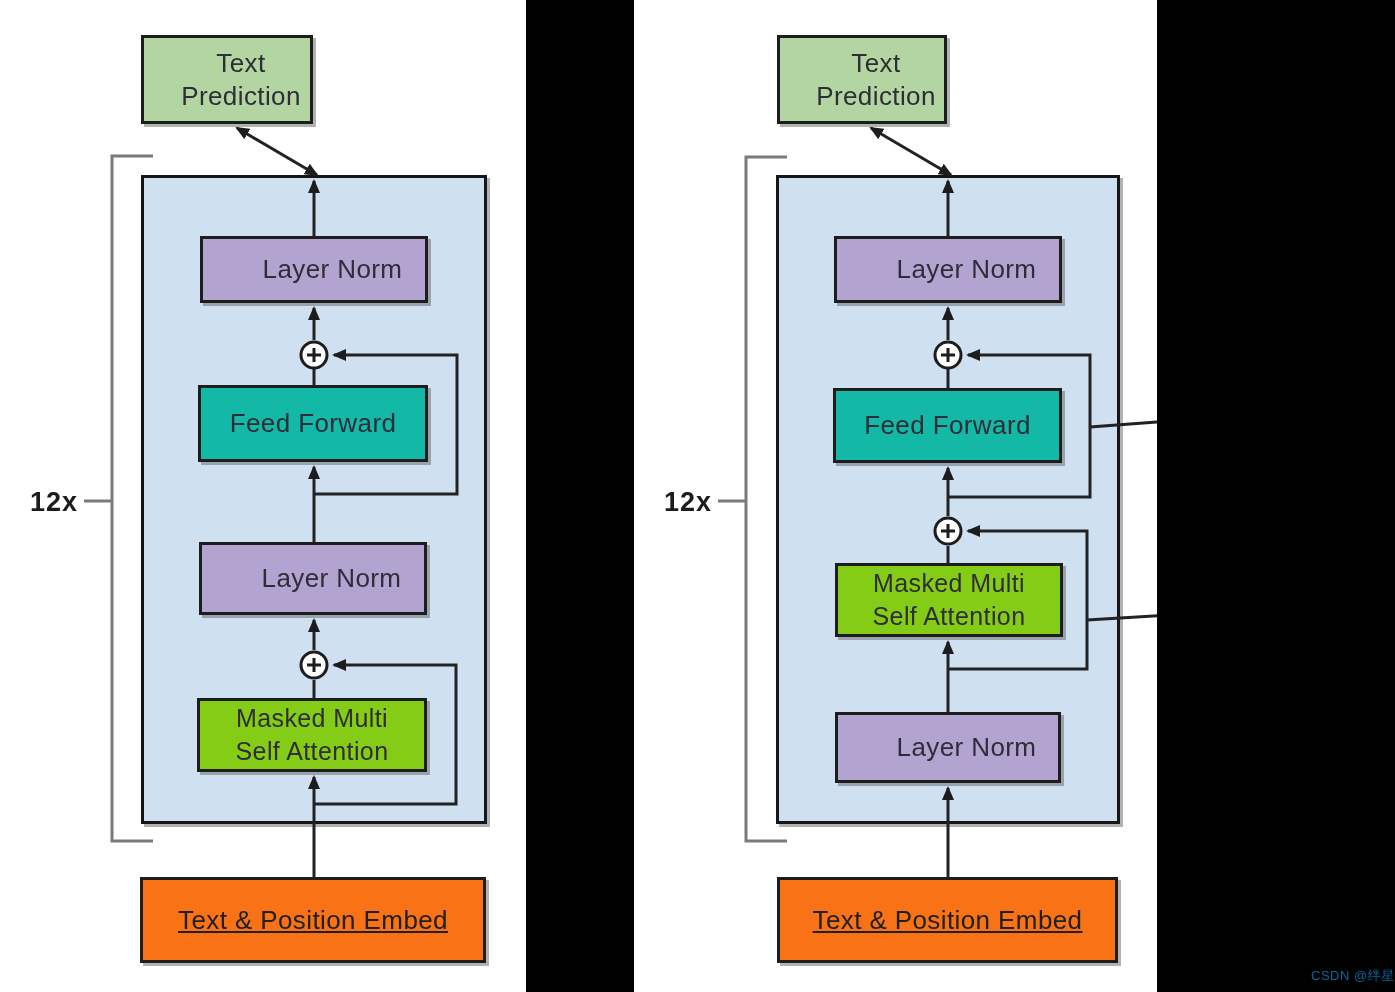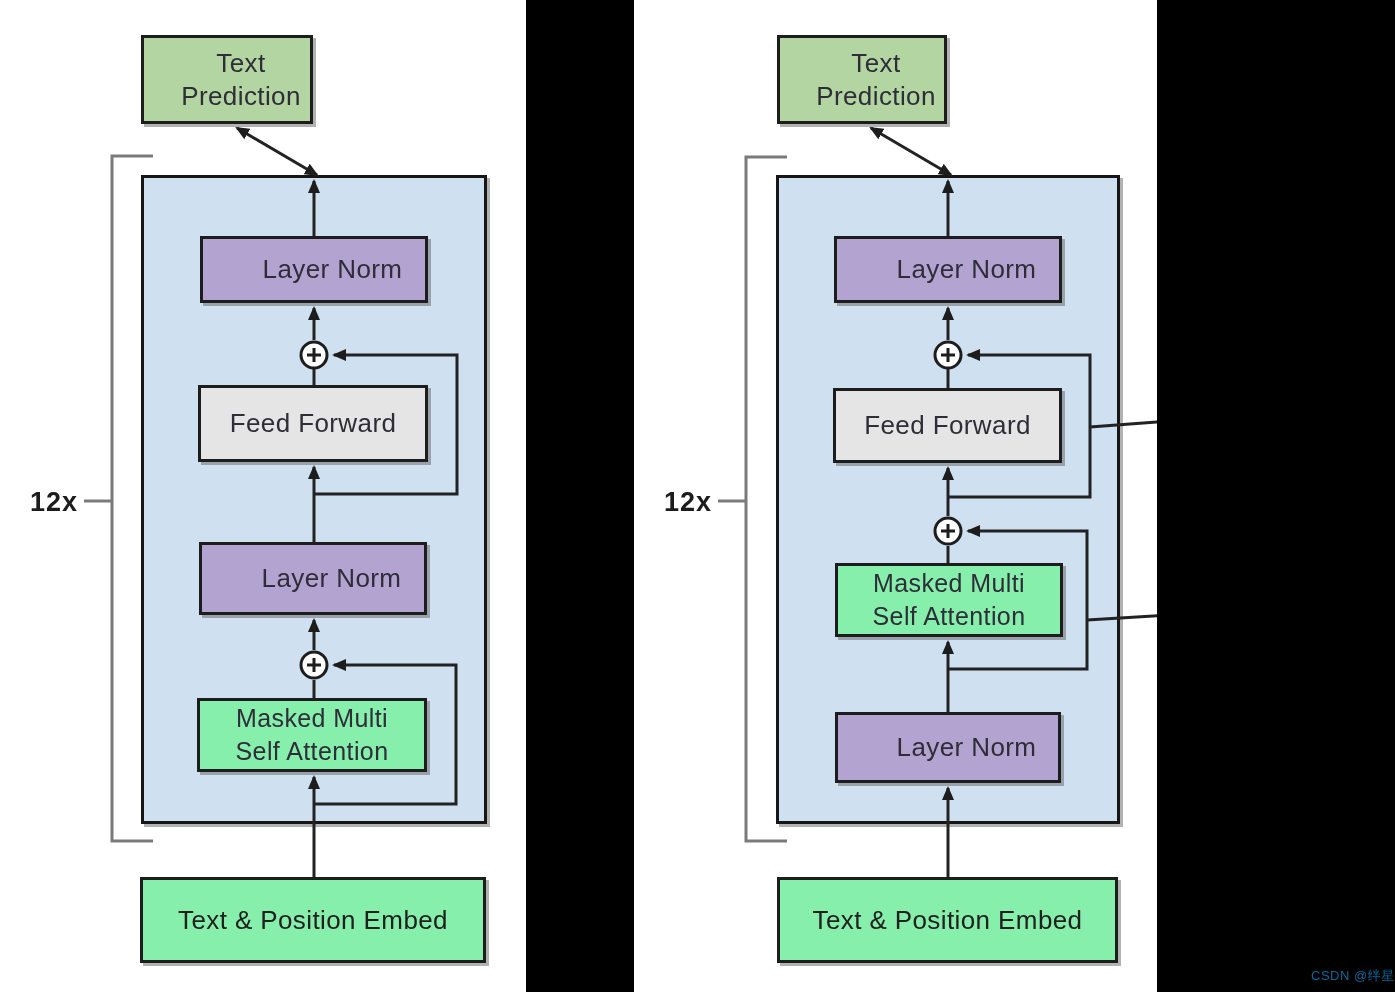--- a/index.html
+++ b/index.html
@@ -12,23 +12,23 @@
   #mask-right{left:1157px;width:238px;}
   .node{
     position:absolute;display:flex;align-items:center;justify-content:center;
     text-align:center;border:3px solid #1d1d1d;box-sizing:border-box;
     box-shadow:3px 3px 0 rgba(95,95,95,.48);
     color:#2e2d38;font-size:26px;line-height:33px;letter-spacing:.4px;
     white-space:pre-line;
   }
   .green{background:#b3d5a1;padding-left:28px;}
   .purple{background:#b2a3d1;padding-left:37px;}
-  .yellow{background:#e5e5e5;}
-  .pink{background:#86efac;}
-  .orange{background:#86efac;color:#20201f;}
+  .yellow{background:#14b8a6;}
+  .pink{background:#84cc16;}
+  .orange{background:#f97316;color:#20201f;text-decoration:underline;}
   .block-bg{
     position:absolute;background:#cfe0f1;border:3px solid #161616;box-sizing:border-box;
     box-shadow:3px 3px 0 rgba(95,95,95,.48);
   }
   .repeat-label{
     position:absolute;width:70px;font-size:27px;font-weight:600;color:#1c1c1c;
     text-align:right;letter-spacing:1px;
   }
   #wires{position:absolute;left:0;top:0;pointer-events:none;}
   #watermark{

